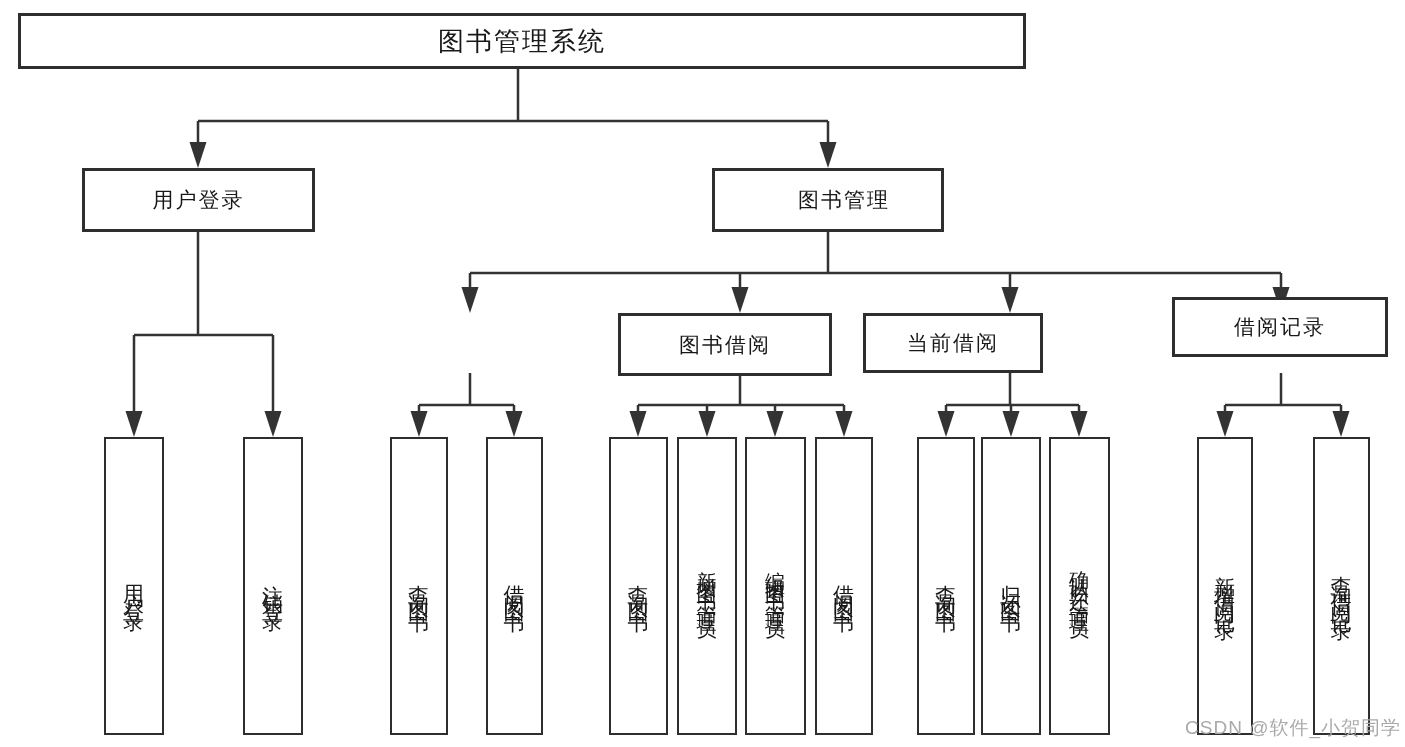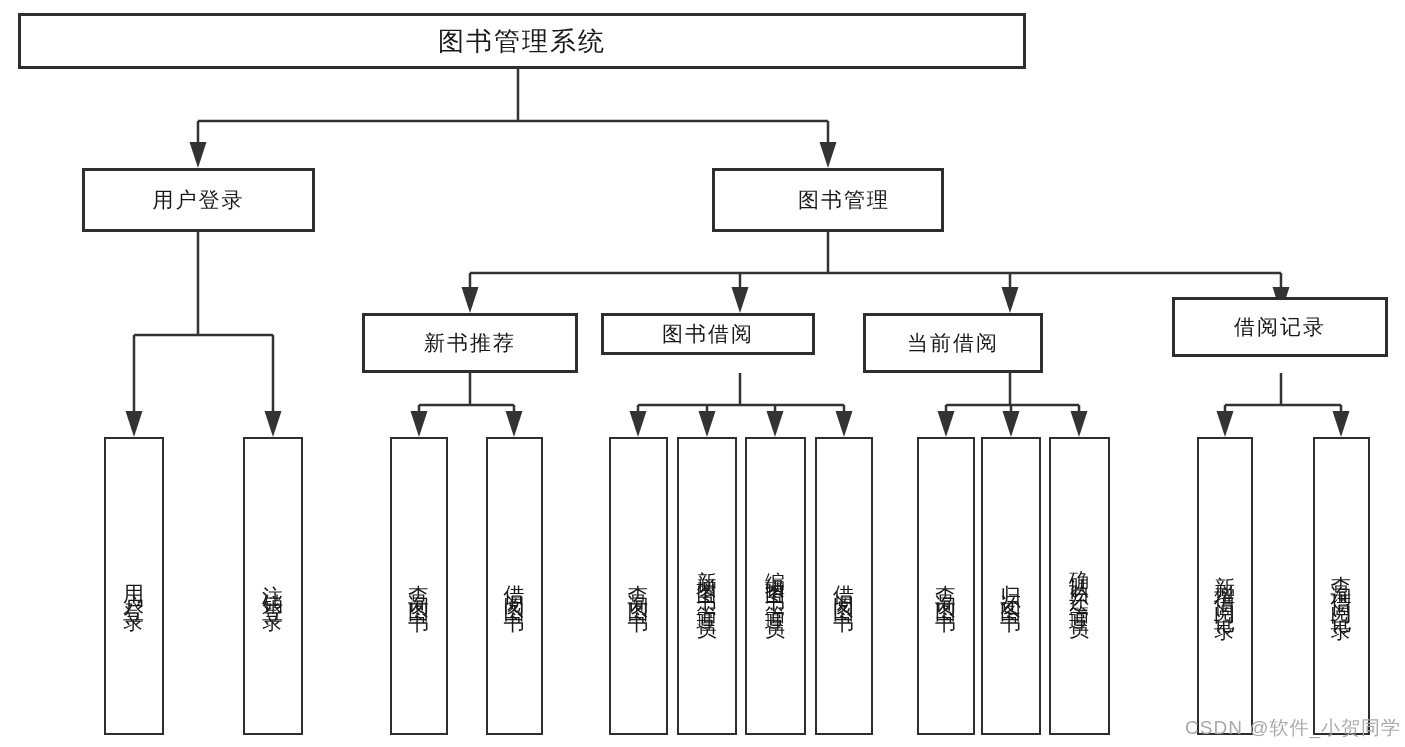--- a/index.html
+++ b/index.html
@@ -71,22 +71,21 @@
       <polygon points="1216.5,411 1233.5,411 1225,437"></polygon>
       <polygon points="1332.5,411 1349.5,411 1341,437"></polygon>
     </g>
   </svg>
 
   <div class="node h root" style="left:18px; top:13px; width:1008px; height:56px;">图书管理系统</div>
 
   <div class="node h" style="left:82px; top:168px; width:233px; height:64px;">用户登录</div>
   <div class="node h" style="left:712px; top:168px; width:232px; height:64px;padding-left:32px;">图书管理</div>
 
-  <div class="node h" style="left:362px; top:313px; width:216px; height:60px;">新书推荐</div>
-  <div class="node h" style="left:601px; top:313px; width:214px; height:42px;">图书借阅</div>
+  <div class="node h" style="left:618px; top:313px; width:214px; height:63px;">图书借阅</div>
   <div class="node h" style="left:863px; top:313px; width:180px; height:60px;">当前借阅</div>
   <div class="node h" style="left:1172px; top:297px; width:216px; height:60px;">借阅记录</div>
 
   <div class="node v" style="left:104px; top:437px; width:60px; height:298px;">用户登录</div>
   <div class="node v" style="left:243px; top:437px; width:60px; height:298px;">注销登录</div>
 
   <div class="node v" style="left:390px; top:437px; width:58px; height:298px;">查询图书</div>
   <div class="node v" style="left:486px; top:437px; width:57px; height:298px;">借阅图书</div>
 
   <div class="node v" style="left:609px; top:437px; width:59px; height:298px;">查询图书</div>

